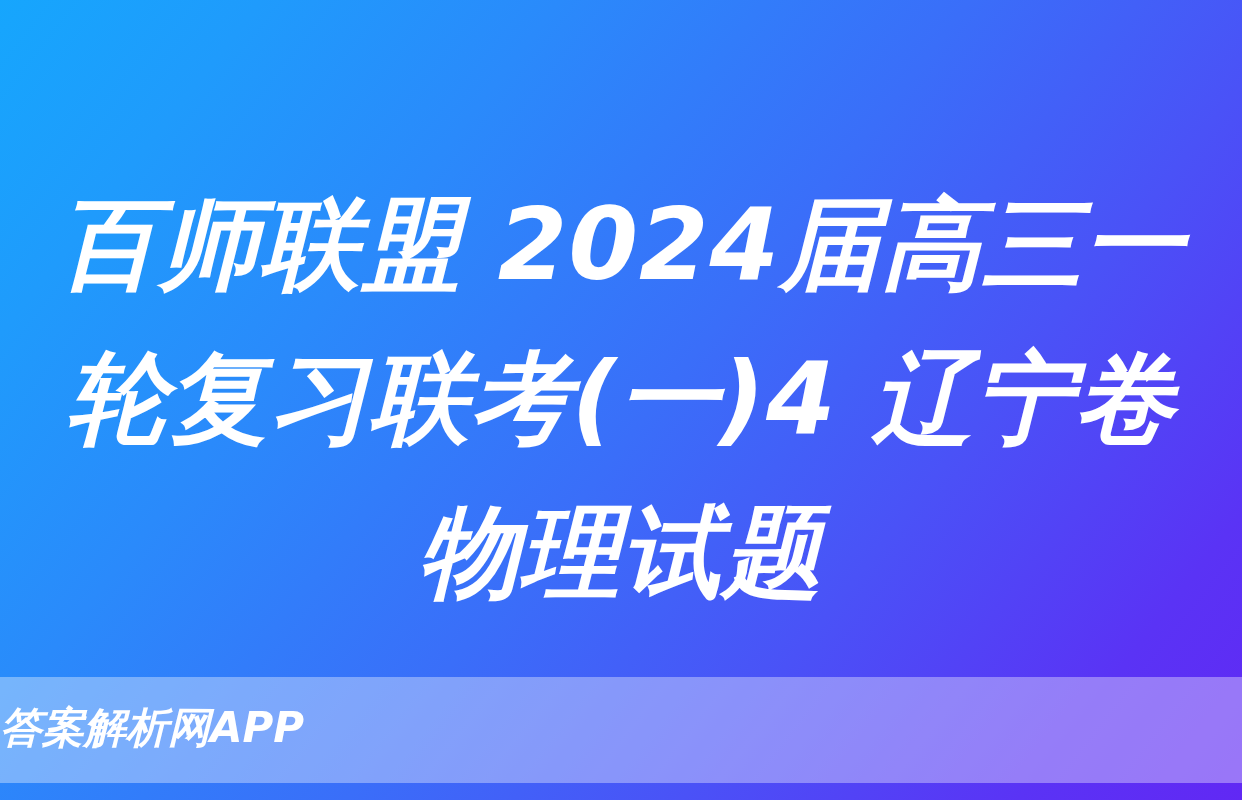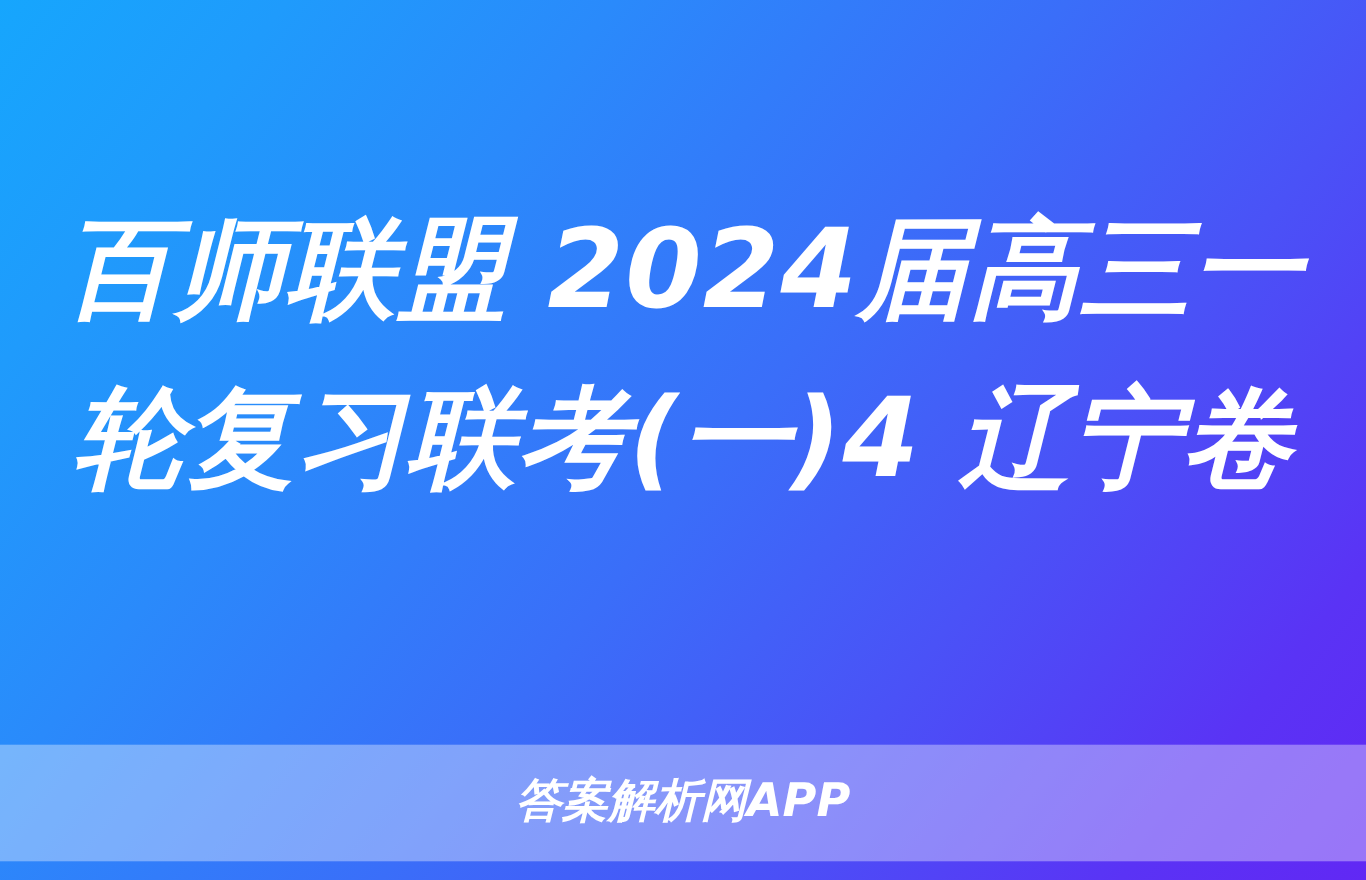--- a/index.html
+++ b/index.html
@@ -53,21 +53,21 @@
   
   #footer-band {
     position: absolute;
     left: 0;
     right: 0;
     top: 677px;
     height: 106px;
     background: rgba(255, 255, 255, 0.36);
     display: flex;
     align-items: center;
-    justify-content: center;
+    justify-content: flex-start;
   }
 
   #watermark {
     color: #ffffff;
     font-weight: 700;
     font-style: italic;
     font-size: 42px;
     line-height: 1;
     letter-spacing: 0px;
     white-space: nowrap;
@@ -76,19 +76,20 @@
   }
 </style>
 </head>
 <body>
 
 <div id="poster">
 
   <div id="title-block">
     <span class="title-line">百师联盟 2024届高三一</span>
     <span class="title-line">轮复习联考(一)4 辽宁卷</span>
+    <span class="title-line">物理试题</span>
   </div>
 
   <div id="footer-band">
     <span id="watermark">答案解析网APP</span>
   </div>
 
 </div>
 
 </body></html>

